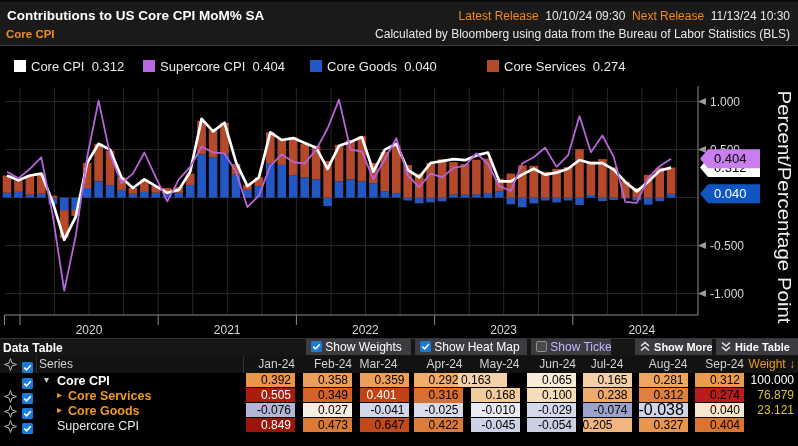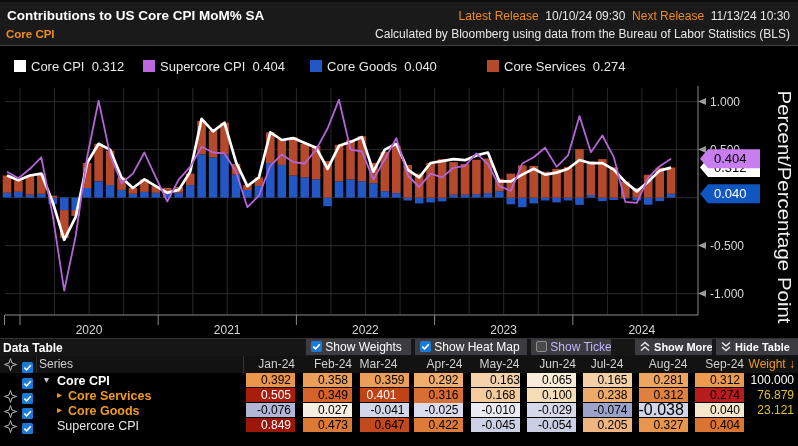--- a/index.html
+++ b/index.html
@@ -269,21 +269,21 @@
 <div class="abs" style="left:22px;top:419px"><svg width="11" height="11" viewBox="0 0 11 11" style="vertical-align:-1px">
       <rect width="11" height="11" rx="1.5" fill="#1b7ad6"></rect>
       <path d="M2.3 5.6 L4.6 7.9 L8.8 3.2" stroke="#fff" stroke-width="1.6" fill="none"></path>
     </svg></div>
 <div class="abs" style="left:57px;top:419px;font-size:12.5px;color:#e8e8e8">Supercore CPI</div>
 
 <div style="position:absolute;left:246px;top:373px;width:49px;height:14px;background:#ea954a;color:#000;text-align:right;padding-right:4px;font-size:12px;line-height:14px">0.392</div>
 <div style="position:absolute;left:303px;top:373px;width:49px;height:14px;background:#ec9f58;color:#000;text-align:right;padding-right:4px;font-size:12px;line-height:14px">0.358</div>
 <div style="position:absolute;left:359.5px;top:373px;width:49px;height:14px;background:#ec9f58;color:#000;text-align:right;padding-right:4px;font-size:12px;line-height:14px">0.359</div>
 <div style="position:absolute;left:413.5px;top:373px;width:49px;height:14px;background:#f0ad6c;color:#000;text-align:right;padding-right:4px;font-size:12px;line-height:14px">0.292</div>
-<div style="position:absolute;left:471px;top:373px;width:49px;height:14px;background:#f5d2a9;color:#000;text-align:right;padding-right:0;font-size:12px;line-height:14px">0.163</div>
+<div style="position:absolute;left:458px;top:373px;width:49px;height:14px;background:#f5d2a9;color:#000;text-align:right;padding-right:16px;font-size:12px;line-height:14px">0.163</div>
 <div style="position:absolute;left:527px;top:373px;width:49px;height:14px;background:#f9ecd8;color:#000;text-align:right;padding-right:4px;font-size:12px;line-height:14px">0.065</div>
 <div style="position:absolute;left:582.5px;top:373px;width:49px;height:14px;background:#f5d0a6;color:#000;text-align:right;padding-right:4px;font-size:12px;line-height:14px">0.165</div>
 <div style="position:absolute;left:638.5px;top:373px;width:49px;height:14px;background:#eda55f;color:#000;text-align:right;padding-right:4px;font-size:12px;line-height:14px">0.281</div>
 <div style="position:absolute;left:695px;top:373px;width:49px;height:14px;background:#eb9b4e;color:#000;text-align:right;padding-right:4px;font-size:12px;line-height:14px">0.312</div>
 <div style="position:absolute;left:744px;top:373px;width:50px;height:14px;color:#ffffff;text-align:right;font-size:12px;line-height:14px">100.000</div>
 <div style="position:absolute;left:246px;top:388px;width:49px;height:14px;background:#a81e0e;color:#fff;text-align:right;padding-right:4px;font-size:12px;line-height:14px">0.505</div>
 <div style="position:absolute;left:303px;top:388px;width:49px;height:14px;background:#d4622a;color:#000;text-align:right;padding-right:4px;font-size:12px;line-height:14px">0.349</div>
 <div style="position:absolute;left:359.5px;top:388px;width:49px;height:14px;background:#bf4314;color:#fff;text-align:right;padding-right:12px;font-size:12px;line-height:14px">0.401</div>
 <div style="position:absolute;left:413.5px;top:388px;width:49px;height:20px;background:#d96e33;color:#000;text-align:right;padding-right:4px;font-size:12px;line-height:14px">0.316</div>
 <div style="position:absolute;left:470.5px;top:388px;width:49px;height:14px;background:#f4cb9c;color:#000;text-align:right;padding-right:4px;font-size:12px;line-height:14px">0.168</div>
@@ -301,14 +301,14 @@
 <div style="position:absolute;left:582.5px;top:403px;width:49px;height:14px;background:#9ca3cb;color:#000;text-align:right;padding-right:4px;font-size:12px;line-height:14px">-0.074</div>
 <div style="position:absolute;left:638.5px;top:403px;width:49px;height:14px;background:#d1d5e8;color:#000;text-align:right;padding-right:4px;font-size:16px;line-height:14px">-0.038</div>
 <div style="position:absolute;left:695px;top:403px;width:49px;height:14px;background:#f7e8cd;color:#000;text-align:right;padding-right:4px;font-size:12px;line-height:14px">0.040</div>
 <div style="position:absolute;left:744px;top:403px;width:50px;height:14px;color:#e3c229;text-align:right;font-size:12px;line-height:14px">23.121</div>
 <div style="position:absolute;left:246px;top:418px;width:49px;height:14px;background:#9c150a;color:#fff;text-align:right;padding-right:4px;font-size:12px;line-height:14px">0.849</div>
 <div style="position:absolute;left:303px;top:418px;width:49px;height:14px;background:#db7a36;color:#000;text-align:right;padding-right:4px;font-size:12px;line-height:14px">0.473</div>
 <div style="position:absolute;left:359.5px;top:418px;width:49px;height:14px;background:#c2491b;color:#000;text-align:right;padding-right:4px;font-size:12px;line-height:14px">0.647</div>
 <div style="position:absolute;left:413.5px;top:418px;width:49px;height:14px;background:#dd7c3a;color:#000;text-align:right;padding-right:4px;font-size:12px;line-height:14px">0.422</div>
 <div style="position:absolute;left:470.5px;top:418px;width:49px;height:14px;background:#cdd1e6;color:#000;text-align:right;padding-right:4px;font-size:12px;line-height:14px">-0.045</div>
 <div style="position:absolute;left:527px;top:418px;width:49px;height:14px;background:#cbcfe4;color:#000;text-align:right;padding-right:4px;font-size:12px;line-height:14px">-0.054</div>
-<div style="position:absolute;left:582.5px;top:418px;width:49px;height:14px;background:#f1b680;color:#000;text-align:right;padding-right:4px;font-size:12px;line-height:14px">0.205</div>
+<div style="position:absolute;left:582.5px;top:418px;width:49px;height:14px;background:#f1b680;color:#000;padding-right:4px;font-size:12px;line-height:14px">0.205</div>
 <div style="position:absolute;left:638.5px;top:418px;width:49px;height:14px;background:#e8954e;color:#000;text-align:right;padding-right:4px;font-size:12px;line-height:14px">0.327</div>
 <div style="position:absolute;left:695px;top:418px;width:49px;height:14px;background:#db7430;color:#000;text-align:right;padding-right:4px;font-size:12px;line-height:14px">0.404</div>
 </body></html>

